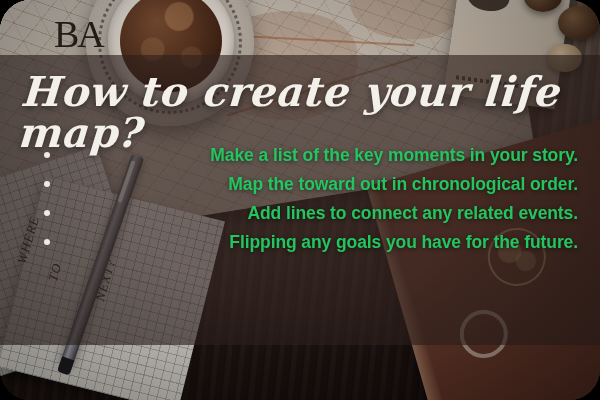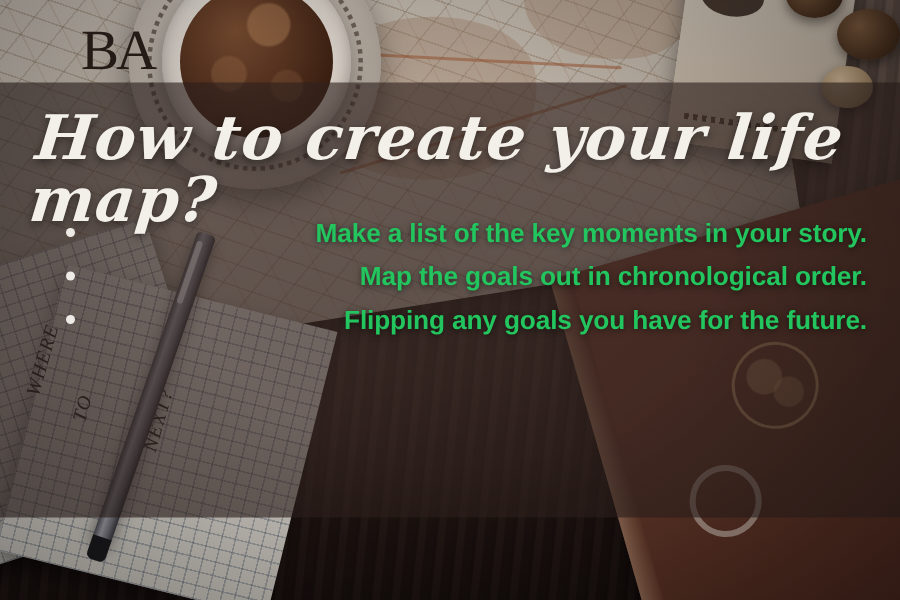--- a/index.html
+++ b/index.html
@@ -7,20 +7,21 @@
     padding: 0;
     background: #000;
   }
   #canvas {
     position: relative;
     width: 600px;
     height: 400px;
     overflow: hidden;
     font-family: "Liberation Sans", sans-serif;
     background: #1a1210;
+    border-radius: 31px;
   }
 
   
   .photo {
     position: absolute;
     inset: 0;
     background: #2a1f1b;
   }
   
   .desk {
@@ -375,17 +376,18 @@
   <div class="vignette"></div>
 
   <div class="logo">
     <span class="logo-ba">BA</span>
   </div>
 
   <div class="headline">How to create your life map?</div>
 
   <ul class="bullets">
     <li>Make a list of the key moments in your story.</li>
-    <li>Map the goals out in chronological order.</li>
+    <li>Map the toward out in chronological order.</li>
+    <li>Add lines to connect any related events.</li>
     <li>Flipping any goals you have for the future.</li>
   </ul>
 
 </div>
 
 </body></html>

